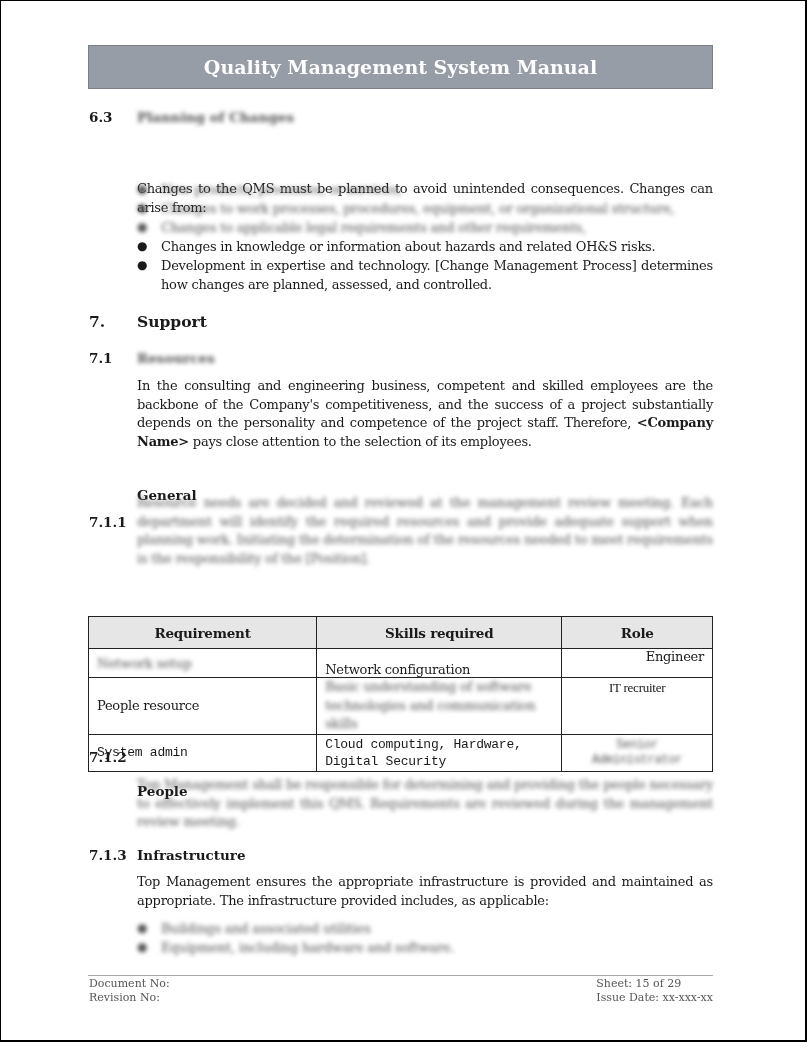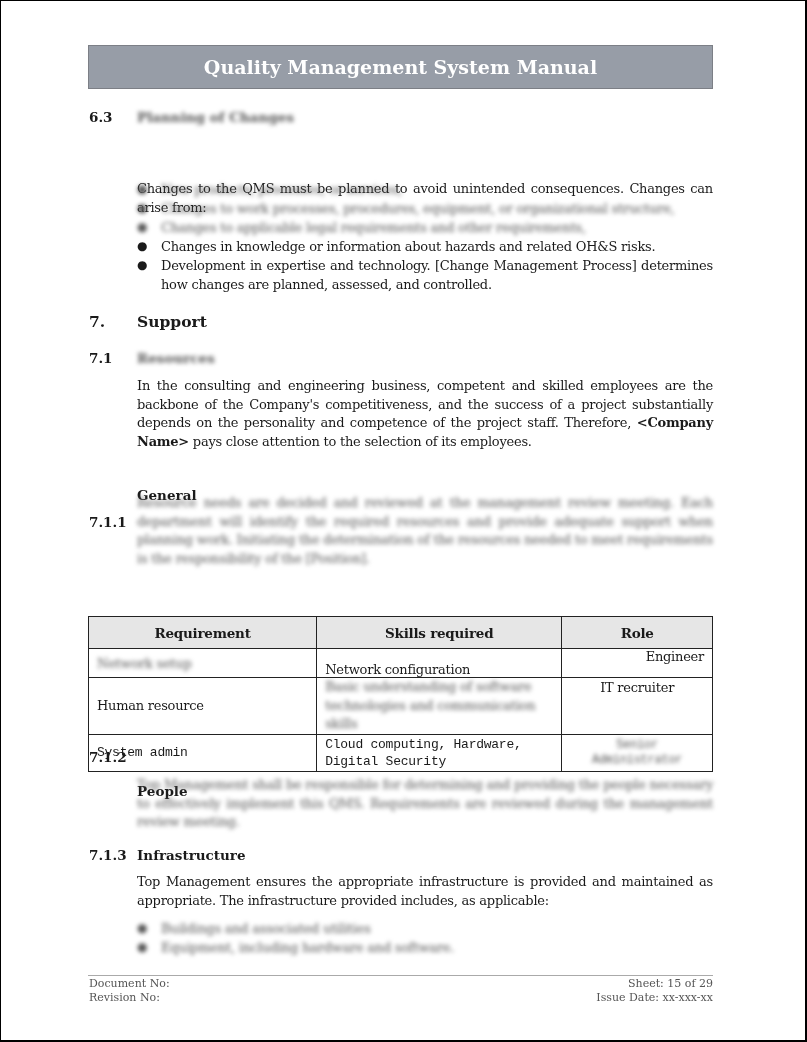--- a/index.html
+++ b/index.html
@@ -76,23 +76,23 @@
       <th class="c3">Role</th>
     </tr>
   </thead>
   <tbody>
     <tr style="height:29px;">
       <td><span class="blur">Network setup</span></td>
       <td style="vertical-align:bottom;padding-top:4px;">Network configuration</td>
       <td style="text-align:right;vertical-align:top;">Engineer</td>
     </tr>
     <tr style="height:56px;">
-      <td>Human resource</td>
+      <td>People resource</td>
       <td style="line-height:18.5px;"><span class="blur">Basic understanding of software technologies and communication skills</span></td>
-      <td style="text-align:center;vertical-align:top;padding-top:2px;">IT recruiter</td>
+      <td style="text-align:center;vertical-align:top;padding-top:2px;font-family:Liberation Serif, serif;">IT recruiter</td>
     </tr>
     <tr style="height:37px;font-family:Liberation Mono, monospace;">
       <td>System admin</td>
       <td style="line-height:17px;">Cloud computing, Hardware, Digital Security</td>
       <td style="text-align:center;vertical-align:top;padding-top:2px;"><span class="blur" style="font-size:12px;">Senior Administrator</span></td>
     </tr>
   </tbody>
 </table>
 
 <div class="num" style="top:749px;">7.1.2</div>
@@ -105,16 +105,16 @@
 <ul class="bullets" style="top:919px;">
   <li class="blur"><span class="dot">●</span><span>Buildings and associated utilities</span></li>
   <li class="blur"><span class="dot">●</span><span>Equipment, including hardware and software.</span></li>
 </ul>
 
 <div class="footer-rule"></div>
 <div class="footer-text" style="left:89px;top:977px;">
   <div>Document No:</div>
   <div>Revision No:</div>
 </div>
-<div class="footer-text" style="right:94px;top:977px;text-align:right;">
+<div class="footer-text" style="right:94px;top:977px;text-align:left;">
   <div>Sheet: 15 of 29</div>
   <div>Issue Date: xx-xxx-xx</div>
 </div>
 
 </body></html>

